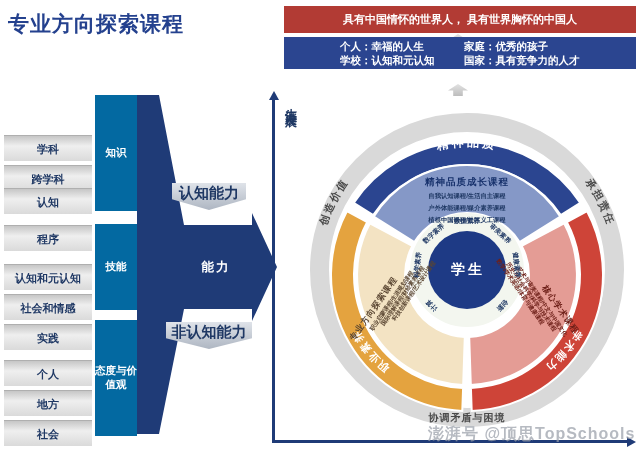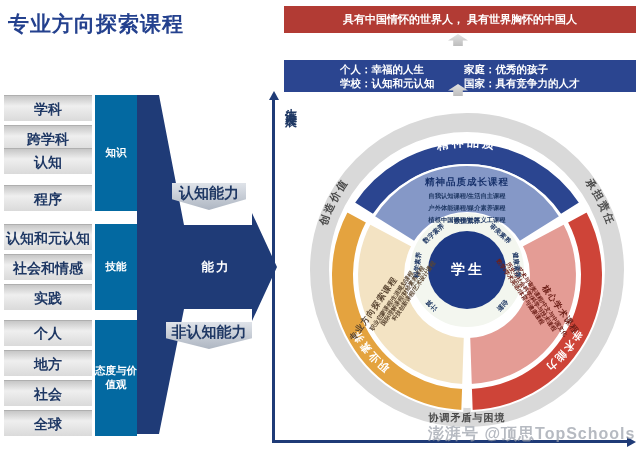--- a/index.html
+++ b/index.html
@@ -5,29 +5,29 @@
   * { margin:0; padding:0; box-sizing:border-box; }
   html,body { background:#fff; }
   body { font-family:"Liberation Sans","DejaVu Sans",sans-serif; }
   #stage { position:relative; width:640px; height:450px; background:#fff; overflow:hidden; }
   .abs { position:absolute; }
 
   .page-title { left:8px; top:10px; font-size:21px; font-weight:bold; color:#24418E; letter-spacing:1px; }
 
   .banner { left:284px; width:352px; color:#fff; font-weight:bold; }
   .banner-red { top:6px; height:27px; line-height:27px; text-align:center; font-size:11px; background:#B23B34; }
-  .banner-blue { top:60px; height:32px; background:#2B4590; font-size:10.5px; }
+  .banner-blue { top:37px; height:32px; background:#2B4590; font-size:10.5px; }
   .banner-cell { position:absolute; white-space:nowrap; }
 
   .up-arrow { width:20px; height:12px; background:linear-gradient(180deg,#E2E2E2,#BDBDBD);
       clip-path:polygon(50% 0,100% 55%,74% 55%,74% 100%,26% 100%,26% 55%,0 55%); }
 
   .lbox { left:4px; width:88px; height:26px; line-height:26px; text-align:center;
-      font-size:14px; font-weight:bold; color:#1F3864;
-      background:linear-gradient(180deg,#C6C6C6 0%,#EFEFEF 40%,#DADADA 100%); border-top:1px solid #AFAFAF; }
+      font-size:11px; font-weight:bold; color:#1F3864;
+      background:linear-gradient(180deg,#C6C6C6 0%,#EFEFEF 40%,#DADADA 100%); border-top:1px solid #AFAFAF;margin-top:40px; }
   .glabel { left:95px; width:42px; background:#0369a1; color:#fff; font-size:10.5px; font-weight:bold;
       display:flex; align-items:center; justify-content:center; text-align:center; line-height:1.3; }
 
   .badge { clip-path:polygon(0 0,100% 0,100% 60%,50% 100%,0 60%);
       background:linear-gradient(180deg,#DFE3E9,#AEB6C2); color:#1F3864; font-weight:bold; font-size:15px;
       text-align:center; line-height:20px; }
   .ability-label { color:#fff; font-weight:bold; font-size:12.5px; letter-spacing:2px; }
 
   .axis { background:#1F3B77; }
   .tri-up { width:0; height:0; border-left:5px solid transparent; border-right:5px solid transparent; border-bottom:9px solid #1F3B77; }

